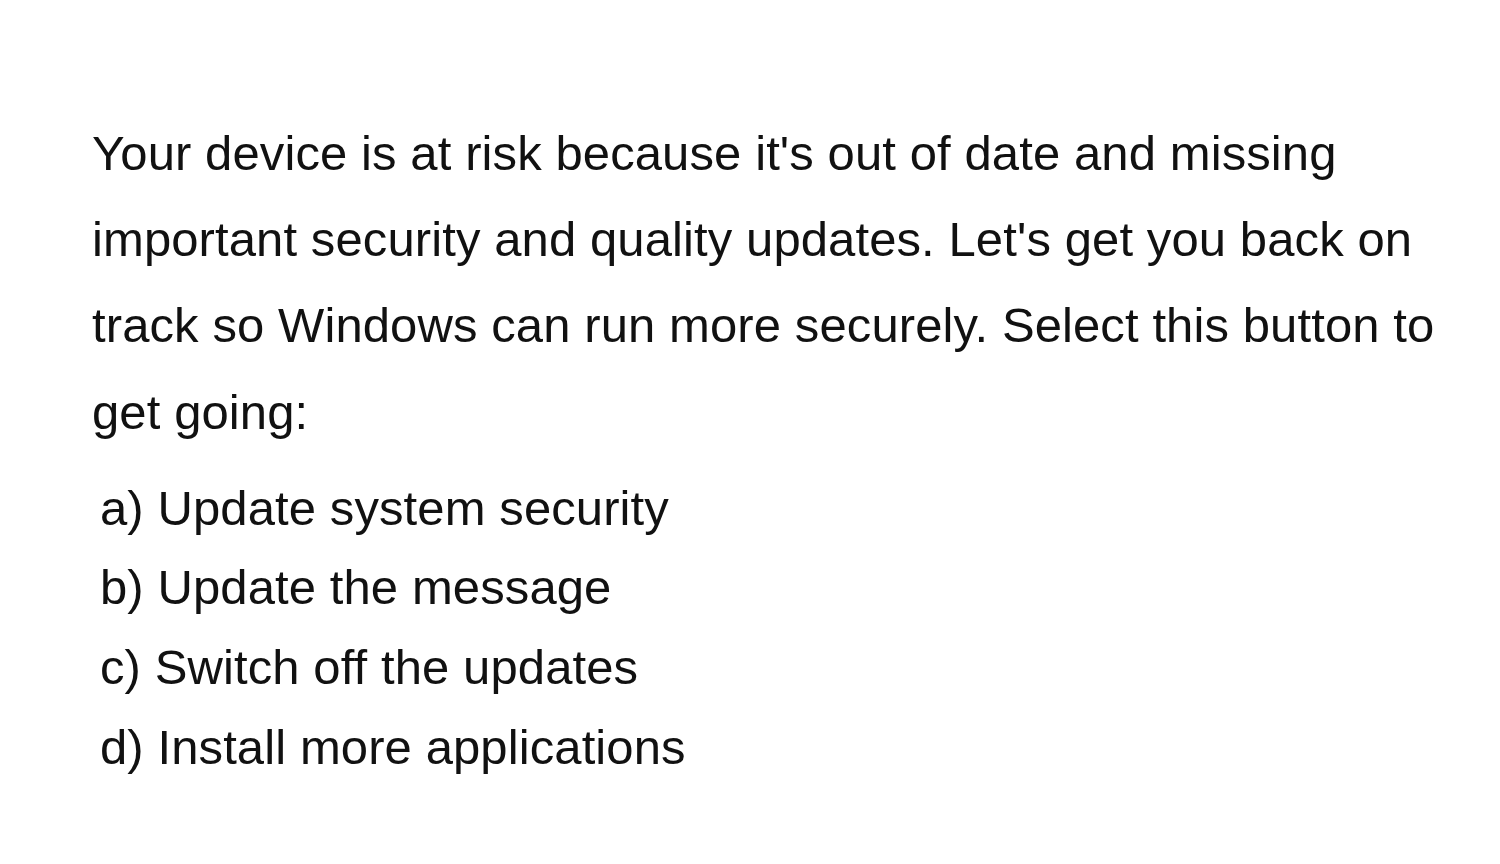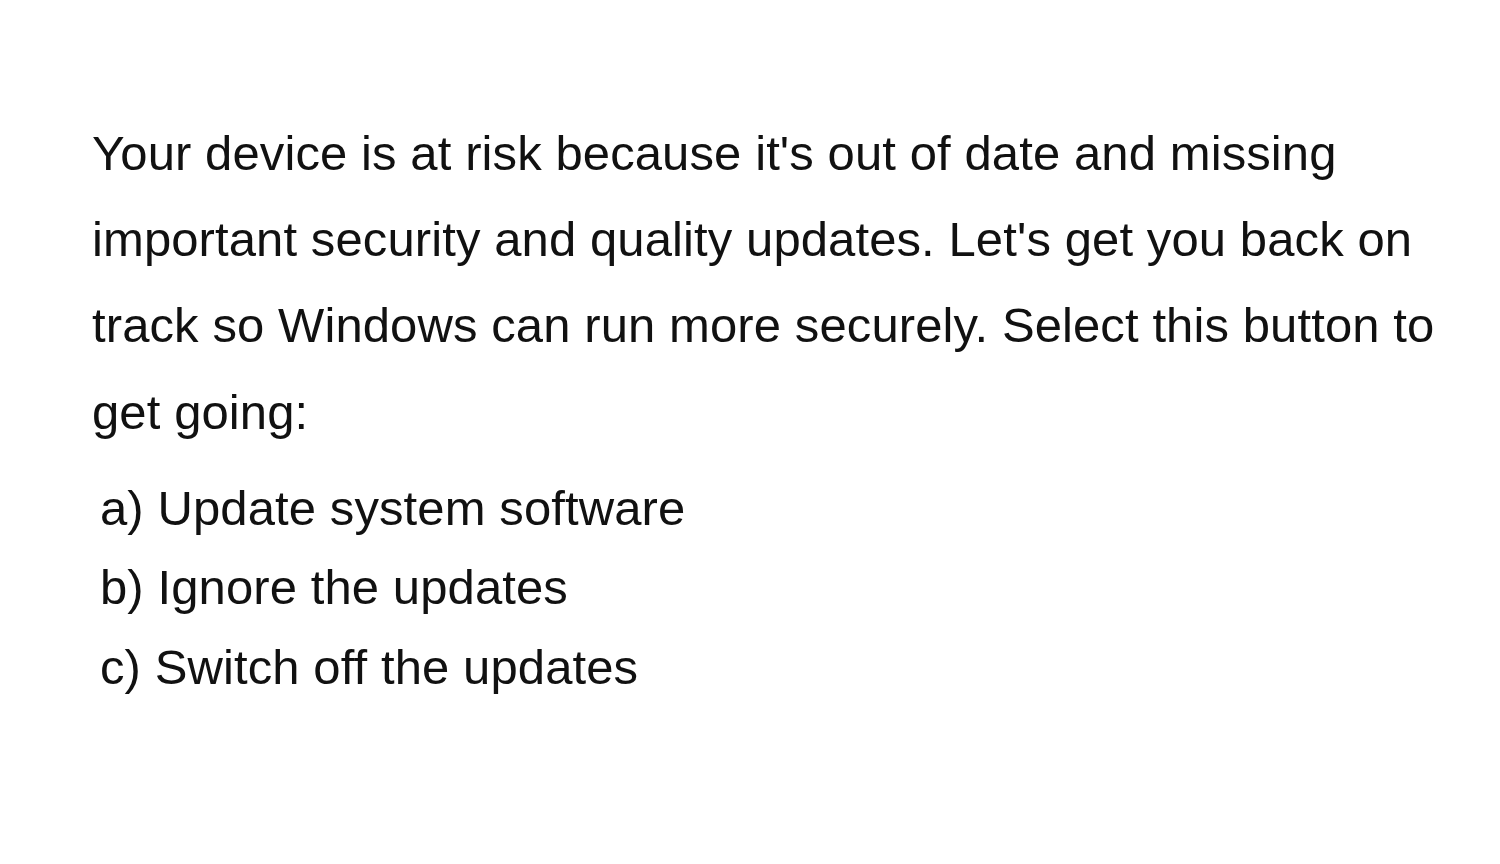--- a/index.html
+++ b/index.html
@@ -24,17 +24,18 @@
     font-weight: 400;
     letter-spacing: 0.1px;
   }
 </style>
 </head>
 <body>
 
 <div class="page">
   <p class="question">Your device is at risk because it's out of date and missing important security and quality updates. Let's get you back on track so Windows can run more securely. Select this button to get going:</p>
   <ul class="options">
-    <li>a) Update system software</li>
-    <li>b) Ignore the updates</li>
+    <li>a) Update system security</li>
+    <li>b) Update the message</li>
     <li>c) Switch off the updates</li>
+    <li>d) Install more applications</li>
   </ul>
 </div>
 
 </body></html>

